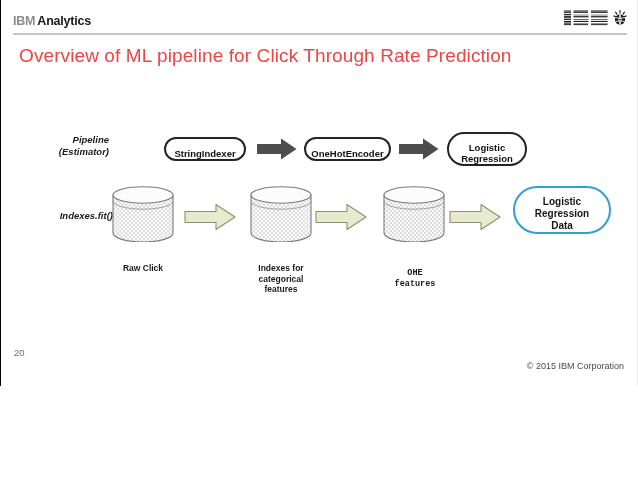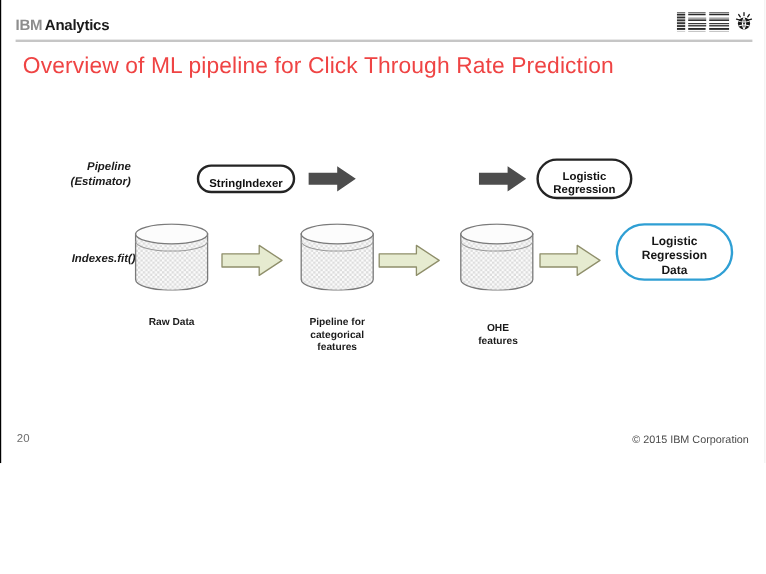--- a/index.html
+++ b/index.html
@@ -161,27 +161,27 @@
   .cyl-caption {
     position: absolute;
     font-size: 8.5px;
     font-weight: 700;
     color: #1b1b1b;
     text-align: center;
     line-height: 10.5px;
   }
   .cyl-caption.cap1 { left: 96px;  top: 153px; width: 92px; }
   .cyl-caption.cap2 { left: 232px; top: 153px; width: 96px; }
-  .cyl-caption.cap3 { left: 368px; top: 158px; width: 92px; }
+  .cyl-caption.cap3 { left: 368px; top: 158px; width: 92px; font-family: Liberation Mono, monospace; }
 
   
   .footer-page {
     position: absolute;
     left: 13px;
-    bottom: 15px;
+    bottom: 28px;
     font-size: 9.5px;
     color: #6e6e6e;
   }
   .footer-copy {
     position: absolute;
     right: 13px;
     bottom: 15px;
     font-size: 9px;
     color: #4a4a4a;
     padding-left: 40px;
@@ -239,20 +239,23 @@
     <div class="row-label fit">Indexes.fit()</div>
 
     <div class="pill string-indexer">
       <span>StringIndexer</span>
     </div>
 
     <svg class="arrow-dark a1" viewBox="0 0 40 22">
       <path d="M0 6 H24 V0.5 L39.5 11 L24 21.5 V16 H0 Z" fill="#4d4d4d"></path>
     </svg>
 
+    <div class="pill onehot">
+      <span>OneHotEncoder</span>
+    </div>
 
     <svg class="arrow-dark a2" viewBox="0 0 40 22">
       <path d="M0 6 H24 V0.5 L39.5 11 L24 21.5 V16 H0 Z" fill="#4d4d4d"></path>
     </svg>
 
     <div class="pill logreg">
       <span>
         <span style="display:block">Logistic</span>
         <span style="display:block">Regression</span>
       </span>
@@ -297,24 +300,24 @@
 
     <div class="pill model">
       <span>
         <span style="display:block">Logistic</span>
         <span style="display:block">Regression</span>
         <span style="display:block">Data</span>
       </span>
     </div>
 
     <div class="cyl-caption cap1">
-      <div>Raw Data</div>
+      <div>Raw Click</div>
     </div>
     <div class="cyl-caption cap2">
-      <div>Pipeline for</div>
+      <div>Indexes for</div>
       <div>categorical</div>
       <div>features</div>
     </div>
     <div class="cyl-caption cap3">
       <div>OHE</div>
       <div>features</div>
     </div>
   </div>
 
   <div class="footer-page">20</div>

